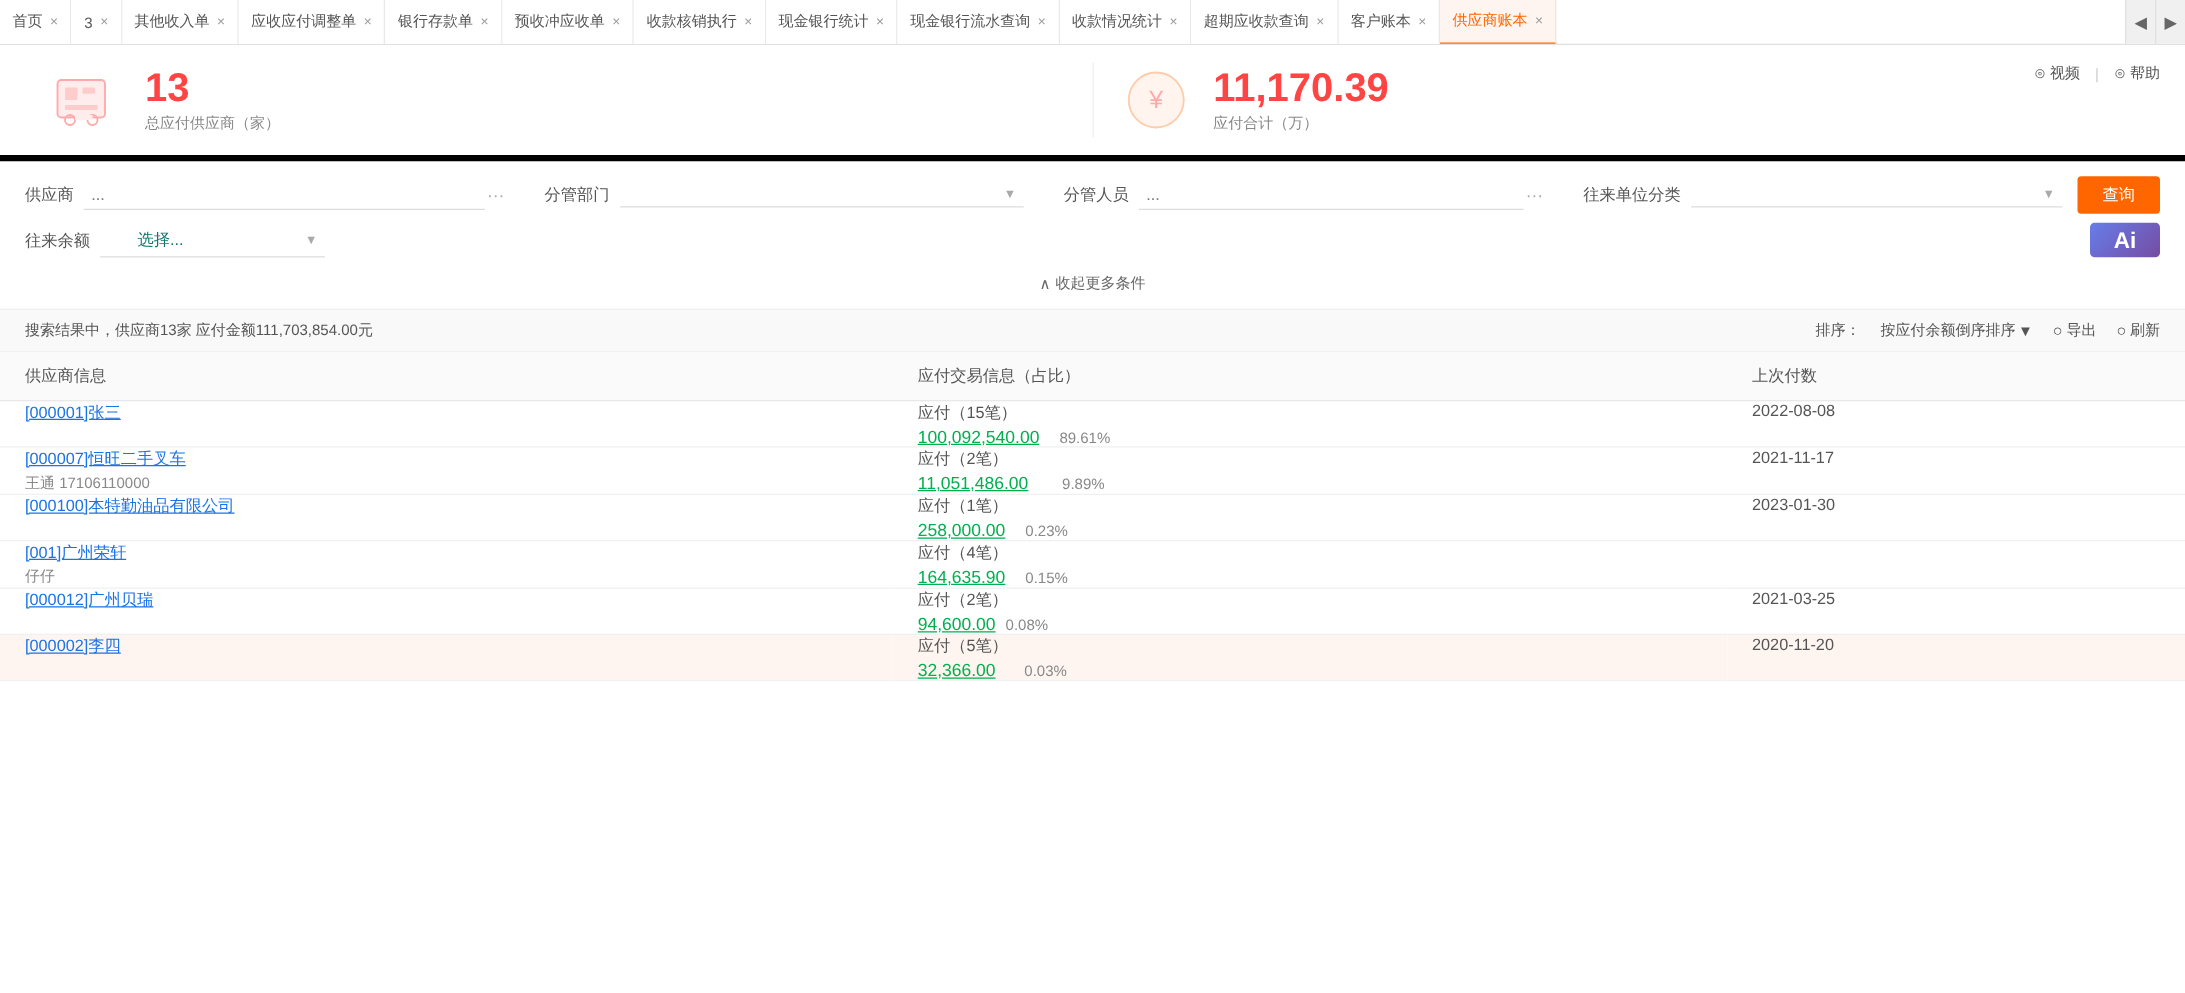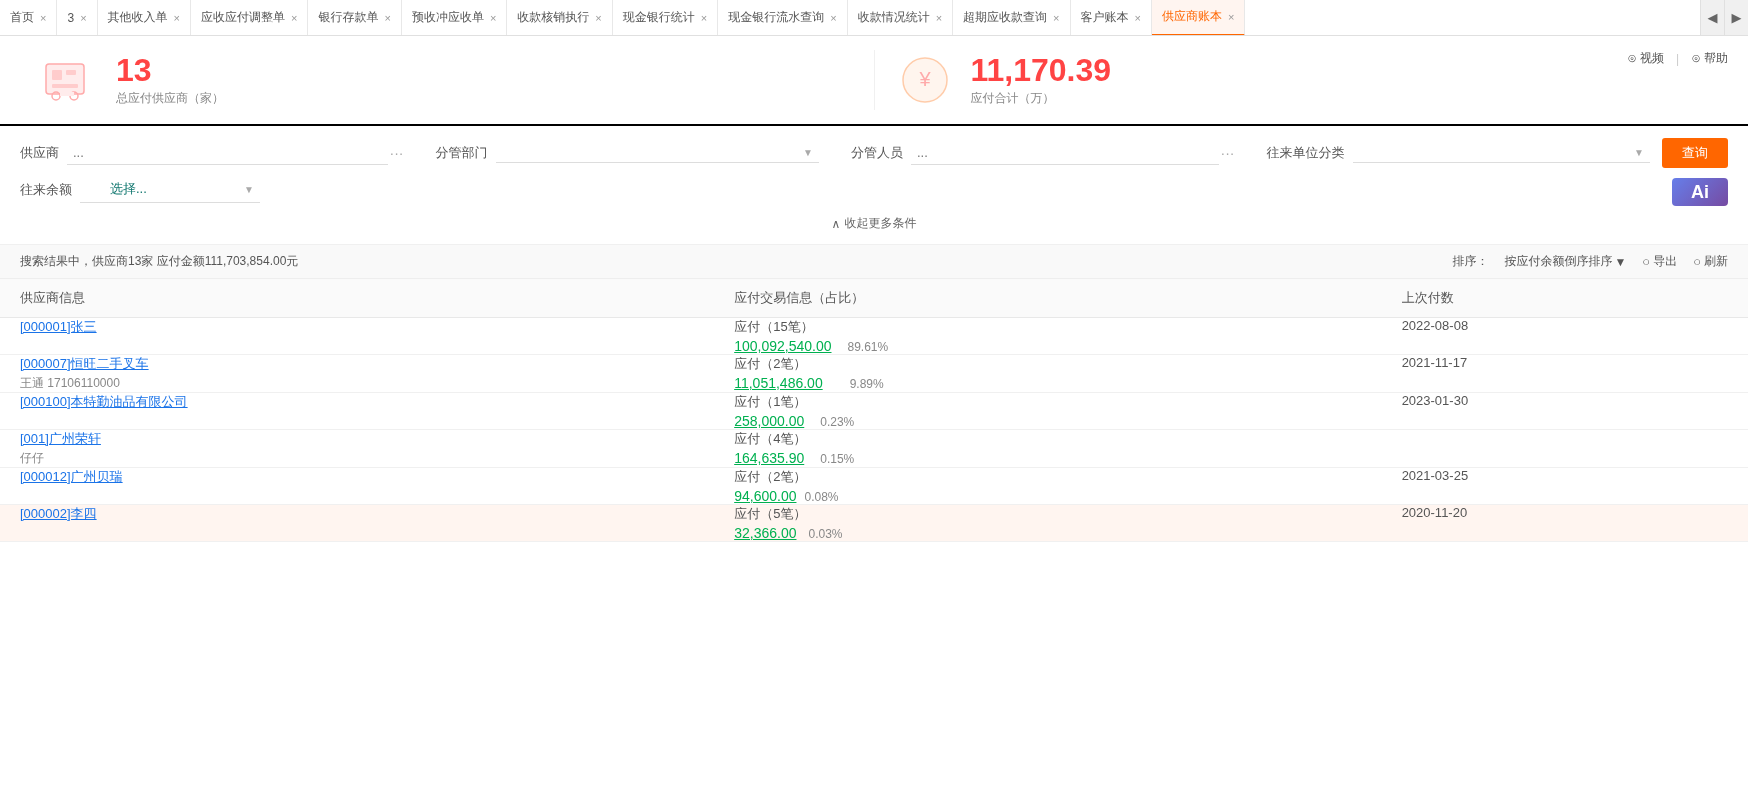--- a/index.html
+++ b/index.html
@@ -55,21 +55,21 @@
       background: #fff;
       min-height: calc(100vh - 36px);
     }
 
     
     .stats-header {
       display: flex;
       align-items: center;
       padding: 14px 20px;
       background: #fff;
-      border-bottom: 2px solid #000000;
+      border-bottom: 5px solid #000000;
       position: relative;
     }
     .stat-block {
       display: flex;
       align-items: center;
       flex: 1;
       padding: 0 20px;
     }
     .stat-block + .stat-block {
       border-left: 1px solid #f0f0f0;
@@ -585,21 +585,21 @@
           <tr class="highlighted">
       <td>
         <div>
           <span class="supplier-link">[000002]李四</span>
         </div>
 
       </td>
 
       <td>
         <div class="tx-label">应付（5笔）</div>
-        <div style="display:flex;align-items:center;gap:12px;">
+        <div style="display:flex;align-items:center;gap:23px;">
           <span class="tx-amount">32,366.00</span>
           <span class="tx-percent">0.03%</span>
         </div>
       </td>
 
       <td>
         <span class="last-pay">2020-11-20</span>
       </td>
     </tr>
         </tbody>

